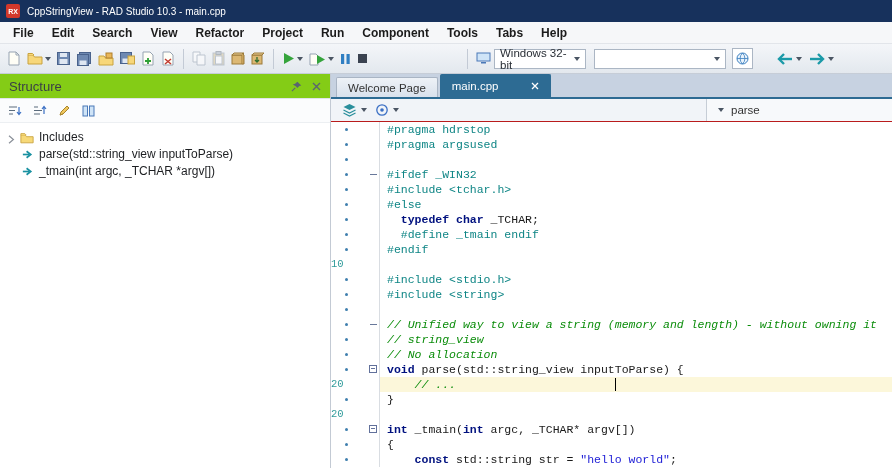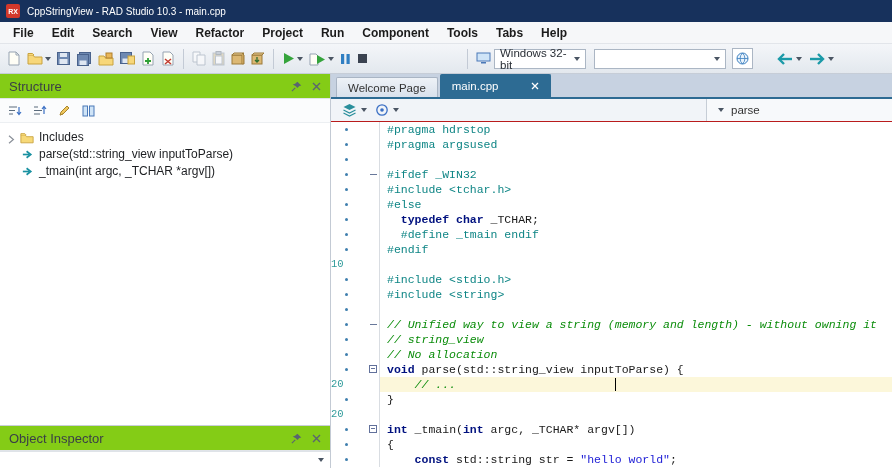--- a/index.html
+++ b/index.html
@@ -293,36 +293,20 @@
               <span class="tree-spacer"></span>
               <svg width="13" height="13" viewBox="0 0 14 14">
                 <path d="M2 7h7" stroke="#1790a0" stroke-width="1.8" fill="none"></path>
                 <path d="M6 3.5L10.5 7 6 10.5" fill="none" stroke="#1790a0" stroke-width="1.8"></path>
               </svg>
               <span>_tmain(int argc, _TCHAR *argv[])</span>
             </div>
           </div>
       </div>
 
-      <div class="inspector">
-        <div class="panel-header">
-          <span class="panel-title">Object Inspector</span>
-          <svg width="11" height="11" viewBox="0 0 12 12">
-              <path d="M7 .8l4.2 4.2-2.1.5L7 7.6 5.2 5.8 1.9 3.9 4.4 2.9z" fill="#5a6470"></path>
-              <path d="M4.6 7.4L1 11" stroke="#5a6470" stroke-width="1.2"></path>
-            </svg>
-          <svg width="9" height="9" viewBox="0 0 9 9">
-              <path d="M1 1l7 7M8 1L1 8" stroke="#5a6470" stroke-width="1.4"></path>
-            </svg>
-        </div>
-        <div class="inspector-combo">
-          <span></span>
-          <span class="chv"></span>
-        </div>
-      </div>
     </div>
 
     <div class="vsplit"></div>
 
     <div class="editor-col">
       <div class="tabbar">
           <div class="tab">
             <span>Welcome Page</span>
           </div>
           <div class="tab active">

